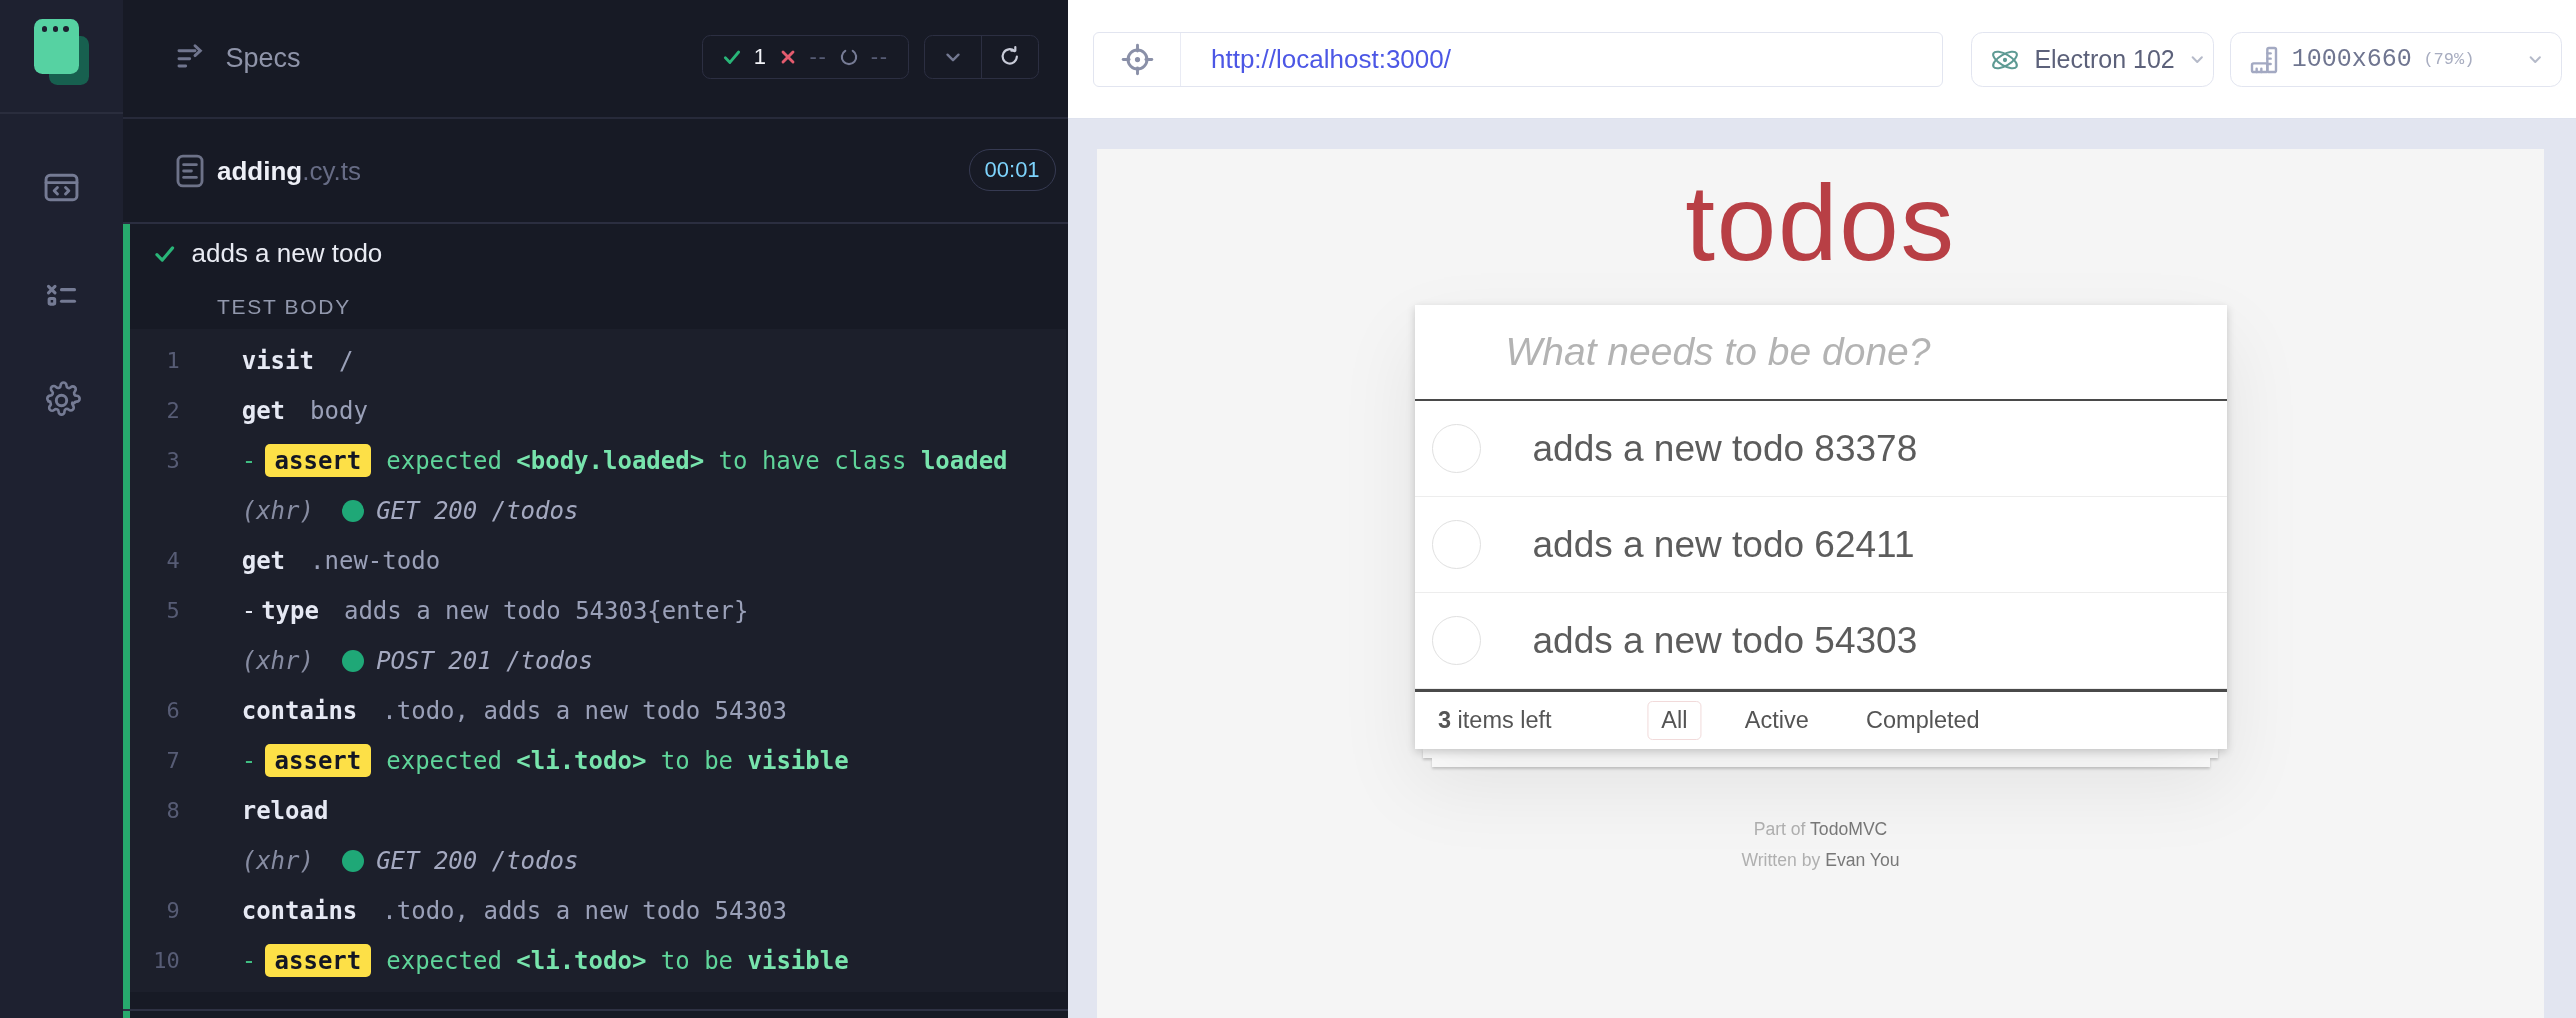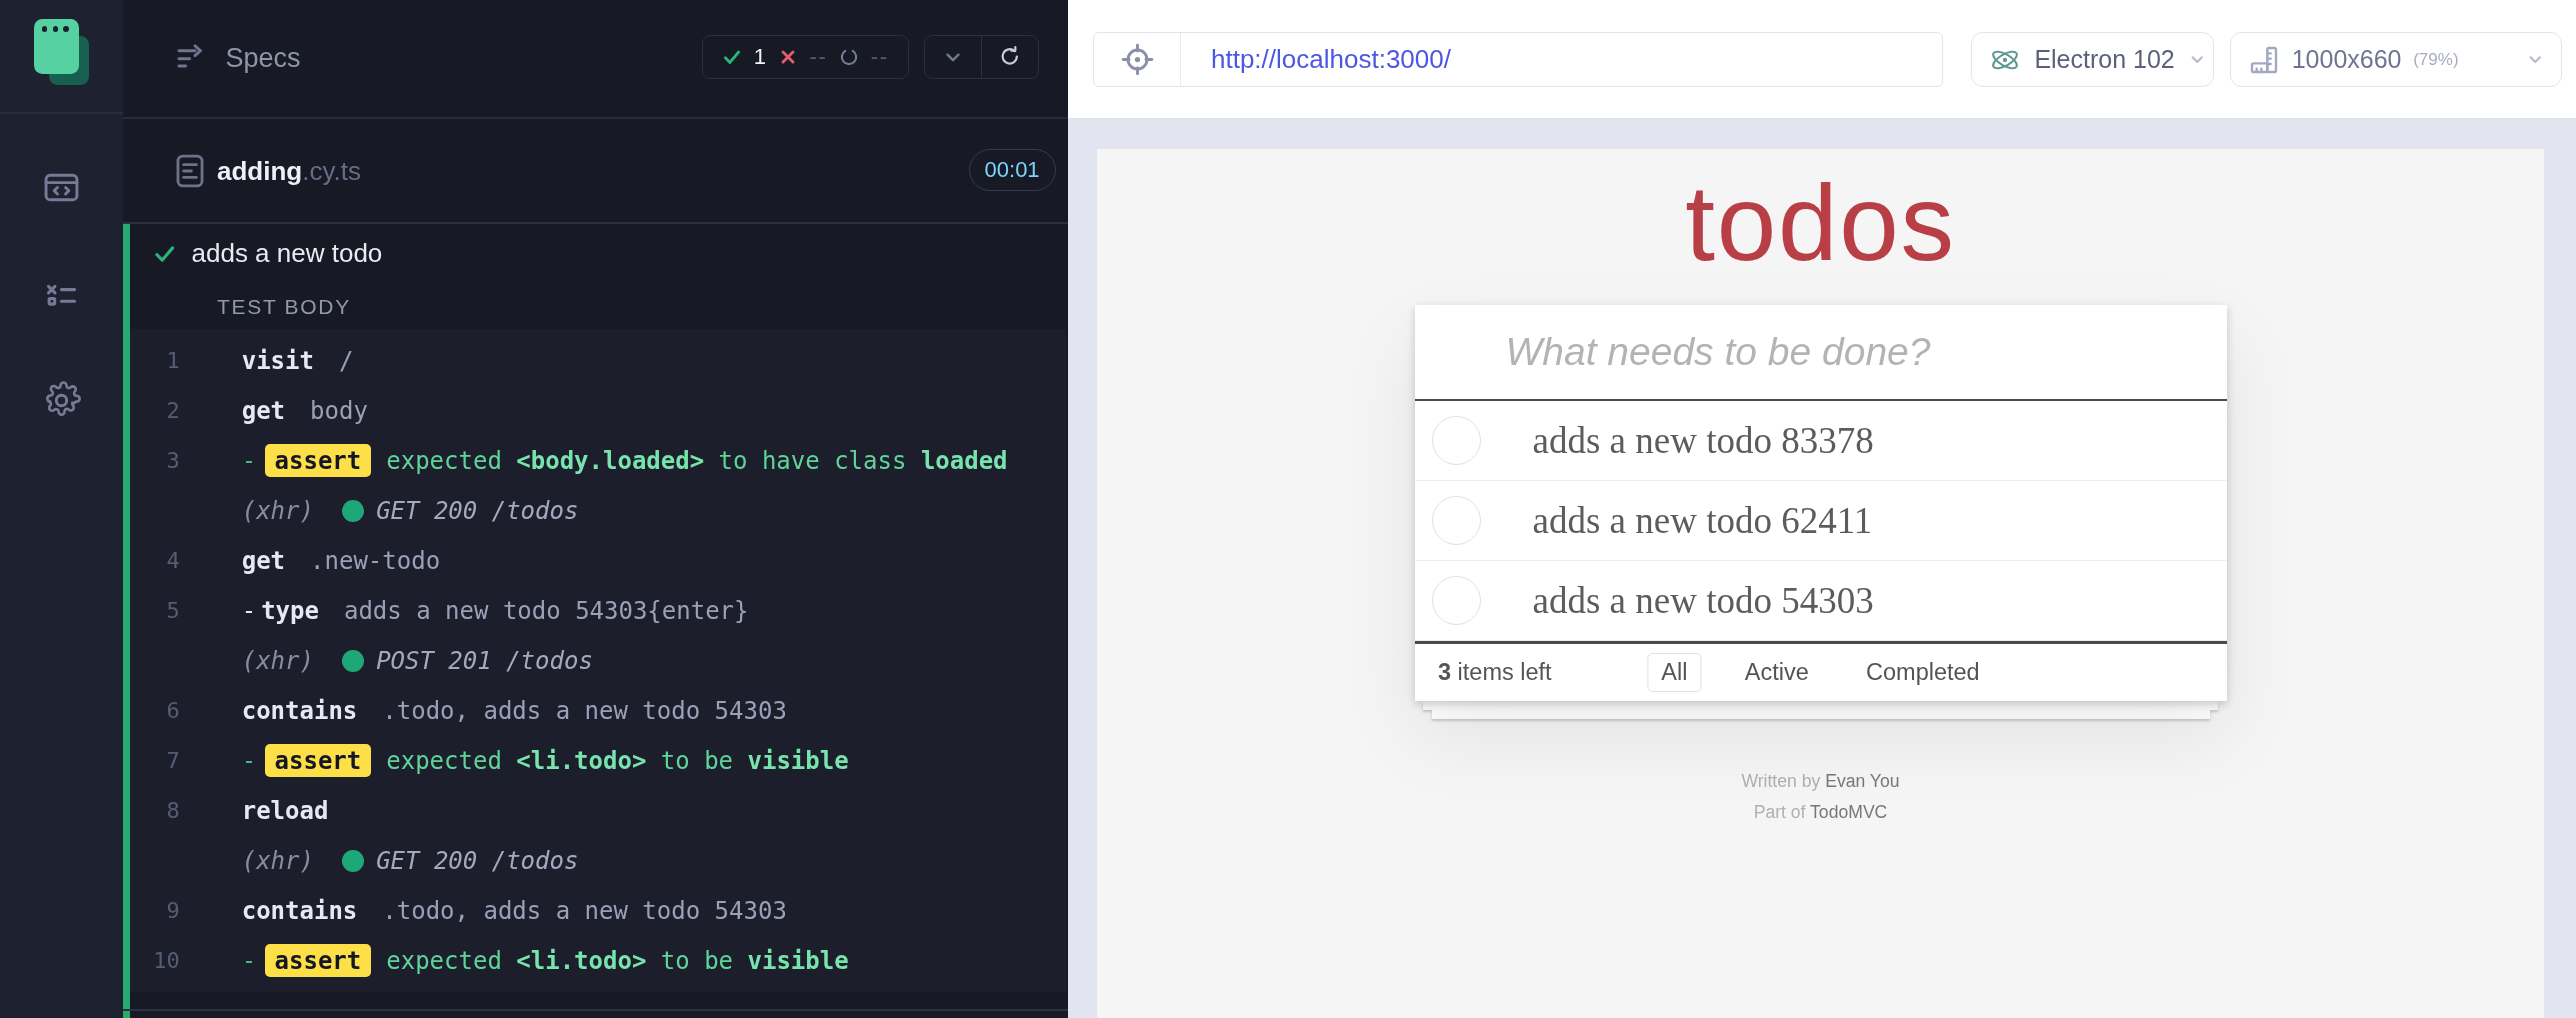--- a/index.html
+++ b/index.html
@@ -80,21 +80,21 @@
   .url-box { position:absolute; left:25px; top:32px; width:850px; height:55px;
              border:1.7px solid #e2e5f0; border-radius:6px; display:flex; background:#fff; }
   .url-selector { width:87px; border-right:1.7px solid #e9ebf4; display:flex; align-items:center;
                   justify-content:center; color:#8a90a8; cursor:pointer; }
   .url-selector svg { width:35px; height:35px; }
   .url-input { flex:1; border:0; outline:none; padding-left:30px; font-size:26px; color:#4c57e5;
                font-family:"Liberation Sans", sans-serif; background:transparent; }
   .drop-box { position:absolute; top:32px; height:55px; border:1.7px solid #e2e5f0; border-radius:11.7px;
               background:#fff; display:flex; align-items:center; cursor:pointer; }
   .browser-box { left:903px; width:243px; padding:0 17px; gap:13.4px; }
-  .viewport-box { left:1162px; width:332px; padding:16px 17px; gap:11.7px; }
+  .viewport-box { left:1162px; width:332px; padding:16px 17px; gap:11.7px;font-family:Liberation Mono, monospace; }
   .drop-box .label { font-size:25px; color:#5c617a; white-space:nowrap; }
   .dim-label { font-size:25px; color:#6f7590; white-space:nowrap; }
   .zoom-label { font-size:17px; color:#a8adc0; white-space:nowrap; }
   .chev { width:18.5px; height:18.5px; color:#b5bac9; margin-left:auto; flex:none; }
   .electron-icon { width:32px; height:32px; color:#5d9a93; flex:none; }
   .ruler-icon { width:32px; height:32px; color:#a3a9c2; flex:none; }
 
   .aut-iframe { position:absolute; left:29px; top:149px; width:1447px; height:870px;
                 background:#f5f5f5; overflow:hidden; }
 
@@ -102,21 +102,21 @@
   .todoapp-wrap { width:812px; margin:0 auto; }
   .todos-title { text-align:center; font-size:107px; font-weight:200; color:#b83f45;
                  margin:11.7px 0 20px; letter-spacing:1.7px; }
   .todocard { background:#fff; position:relative;
               box-shadow:0 3.4px 8.4px rgba(0,0,0,.18), 0 34px 76px rgba(0,0,0,.08); }
   .new-todo { width:100%; height:94px; border:0; outline:none; padding-left:91px;
               font-size:39px; font-style:italic; color:#4d4d4d;
               font-family:"Liberation Sans", sans-serif; }
   .new-todo::placeholder { color:#b3b3b3; font-style:italic; }
   .main-sep { height:2.5px; background:#4a4a4a; }
-  .todo-item { height:80px; display:flex; align-items:center; border-bottom:1.7px solid #ededed;font-family:Liberation Serif, serif; }
+  .todo-item { height:96px; display:flex; align-items:center; border-bottom:1.7px solid #ededed; }
   .todo-item:last-child { border-bottom:0; }
   .toggle { width:49px; height:49px; border:1.7px solid #e0e0e0; border-radius:50%;
             margin-left:17px; flex:none; cursor:pointer; background:#fff; }
   .todo-label { font-size:37px; font-weight:300; color:#5c5c5c; margin-left:52px; }
   .todo-footer { height:57px; position:relative; display:flex; align-items:center; font-size:23.5px; color:#555; }
   .items-left { margin-left:23.5px; }
   .items-left b { font-weight:700; }
   .filters { position:absolute; left:50%; transform:translateX(-50%); display:flex; gap:28.5px; align-items:center; }
   .filters .flt { padding:5px 13.4px; border:1.7px solid transparent; border-radius:5px; cursor:pointer; color:#545454; }
   .filters .flt.sel { border-color:#f1dada; }
@@ -363,20 +363,20 @@
               <span class="flt sel">All</span>
               <span class="flt">Active</span>
               <span class="flt">Completed</span>
             </span>
           </div>
         </div>
         <div class="paper1"></div>
         <div class="paper2"></div>
 
         <div class="credits">
+          <div><span>Part of </span><a>TodoMVC</a></div>
           <div><span>Written by </span><a>Evan You</a></div>
-          <div><span>Part of </span><a>TodoMVC</a></div>
         </div>
       </div>
     </div>
   </div>
 </div>
 
 
 </body></html>

